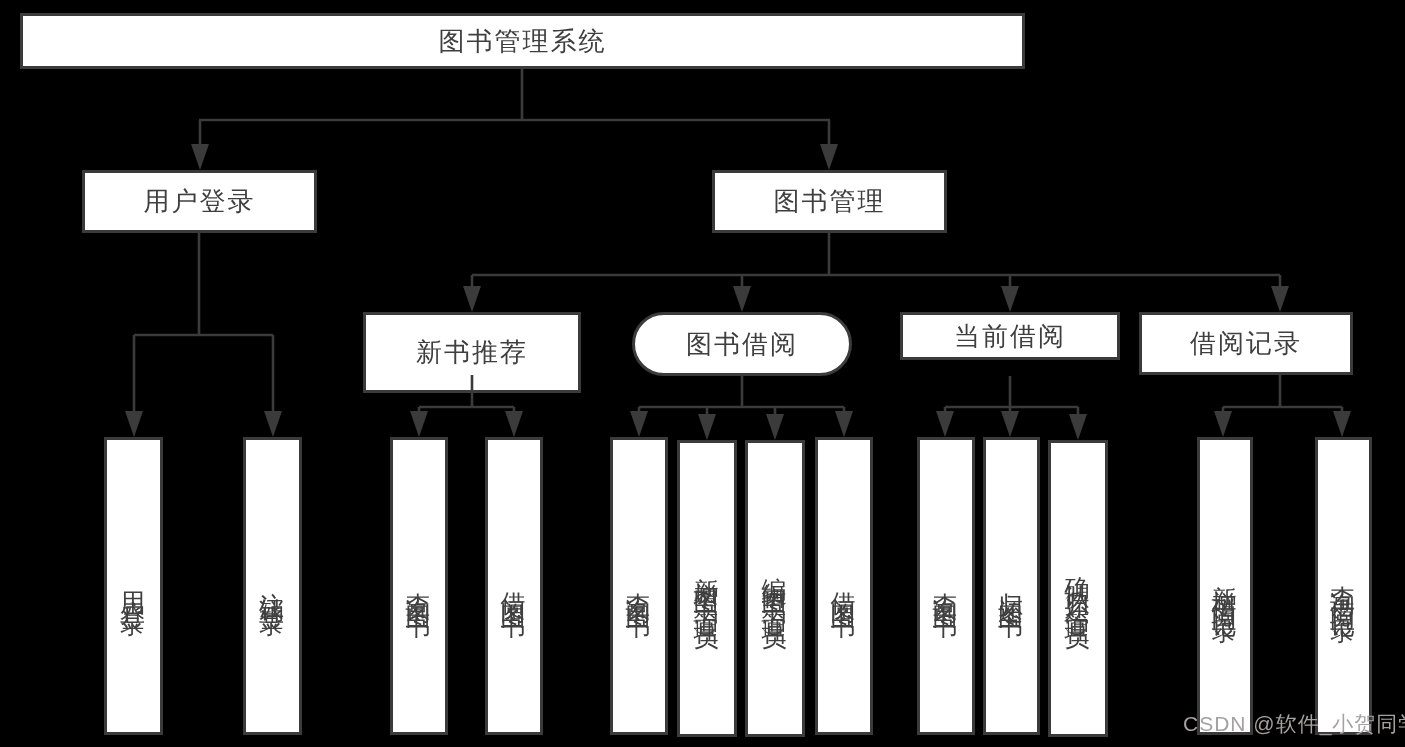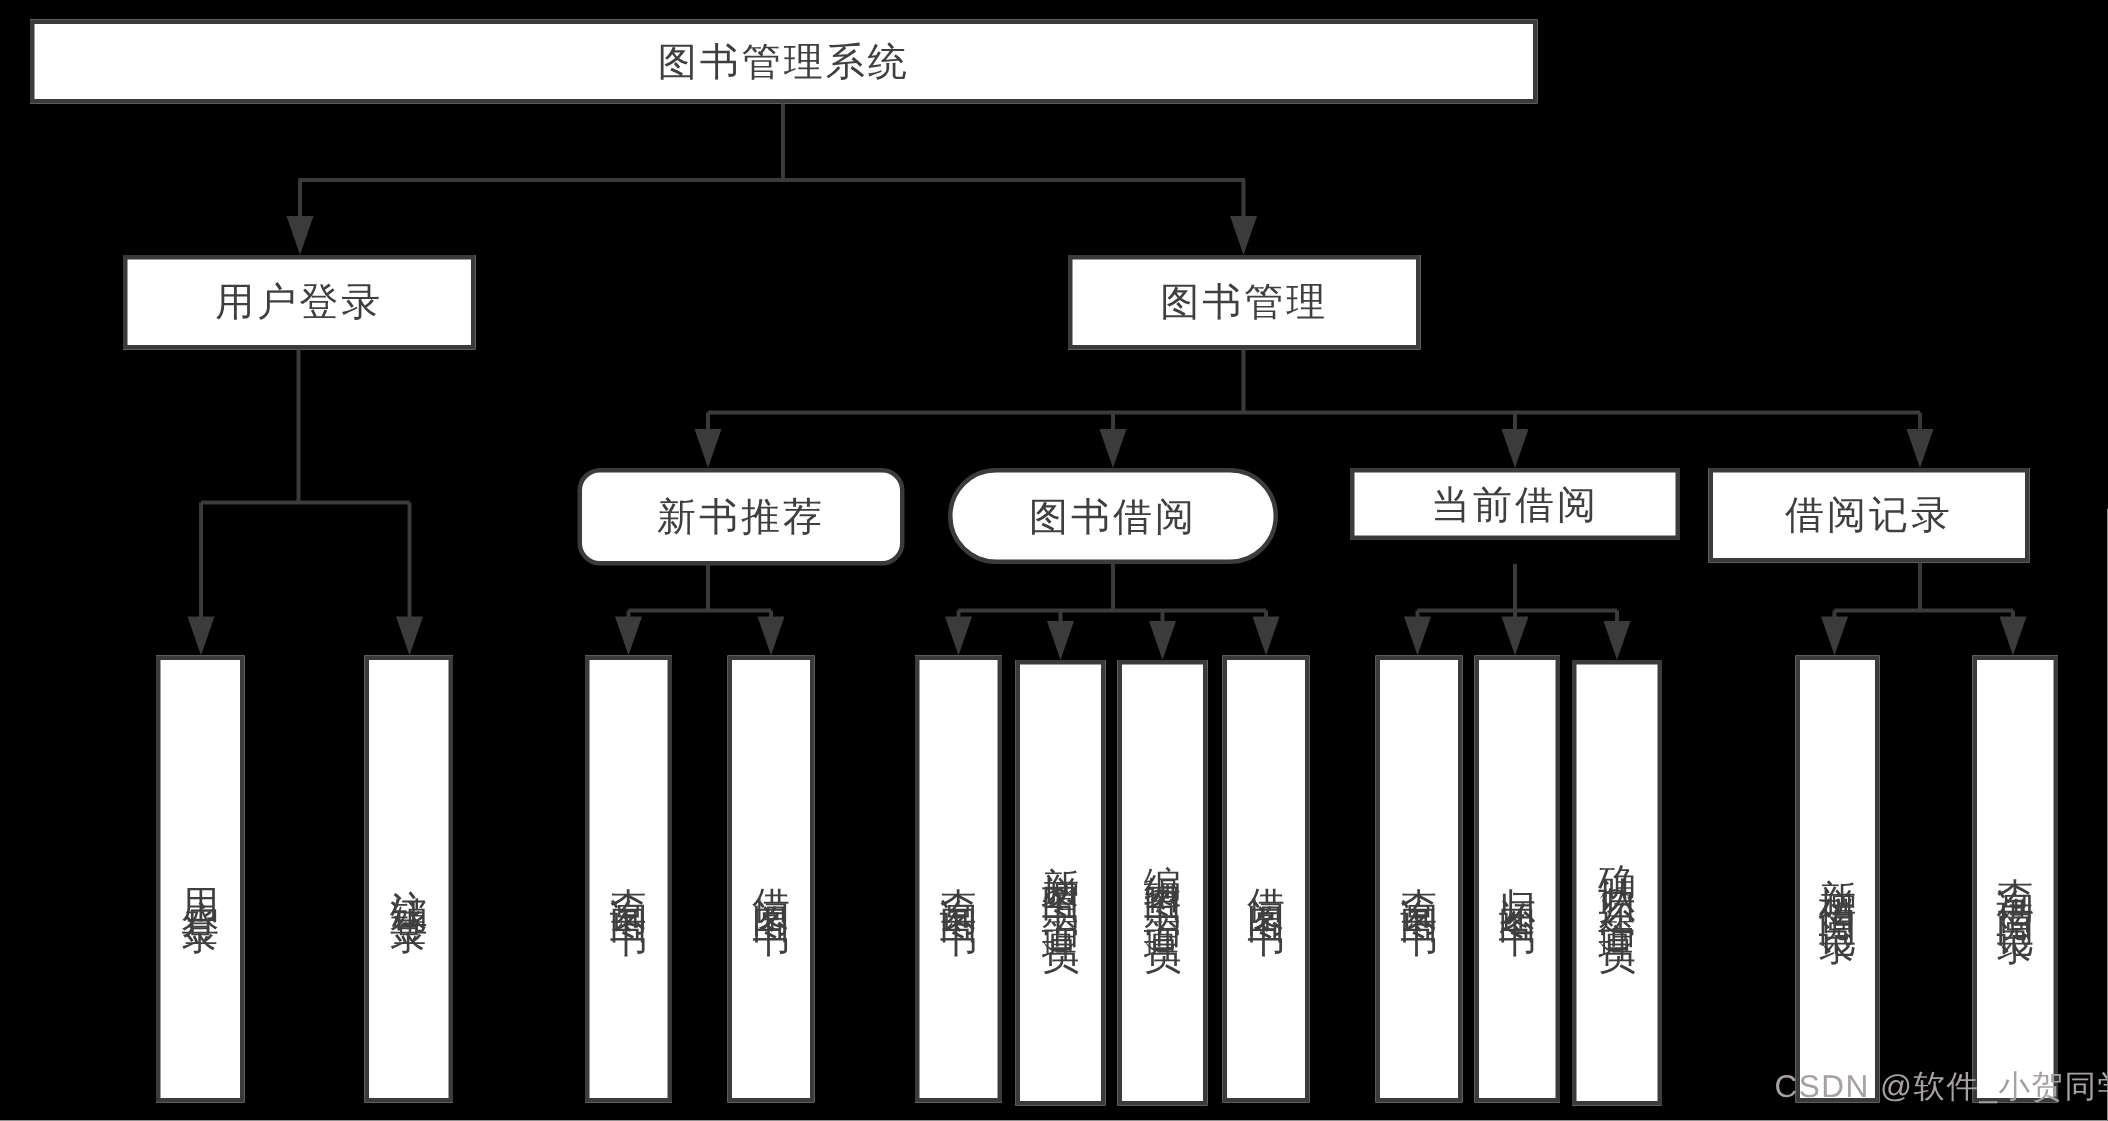--- a/index.html
+++ b/index.html
@@ -105,21 +105,21 @@
       <polygon points="1214,411 1232,411 1223,437"></polygon>
       <polygon points="1333,411 1351,411 1342,437"></polygon>
     </g>
   </svg>
 
   <div class="node" style="left:20px; top:13px; width:1005px; height:56px;">图书管理系统</div>
 
   <div class="node" style="left:82px; top:170px; width:235px; height:63px;">用户登录</div>
   <div class="node" style="left:712px; top:170px; width:235px; height:63px;">图书管理</div>
 
-  <div class="node" style="left:385px; top:312px; width:218px; height:65px;border-radius:15px;">新书推荐</div>
+  <div class="node" style="left:363px; top:312px; width:218px; height:81px;">新书推荐</div>
   <div class="node" style="left:632px; top:312px; width:220px; height:64px;border-radius:32px;">图书借阅</div>
   <div class="node" style="left:900px; top:312px; width:220px; height:48px;">当前借阅</div>
   <div class="node" style="left:1139px; top:312px; width:214px; height:63px;">借阅记录</div>
 
   <div class="node vert" style="left:104px; top:437px; width:59px; height:298px;">用户登录</div>
   <div class="node vert" style="left:243px; top:437px; width:59px; height:298px;">注销登录</div>
 
   <div class="node vert" style="left:390px; top:437px; width:58px; height:298px;">查询图书</div>
   <div class="node vert" style="left:485px; top:437px; width:58px; height:298px;">借阅图书</div>
 

